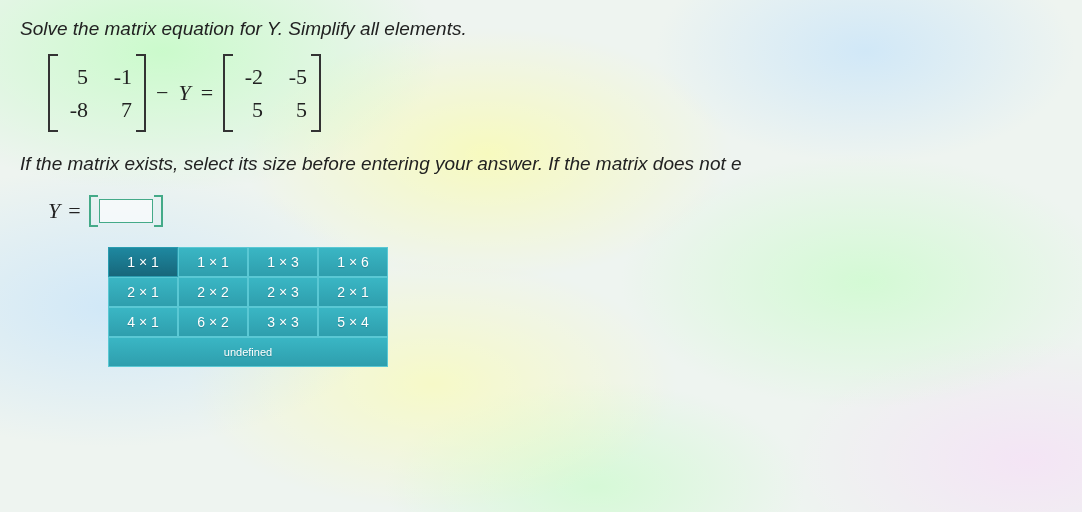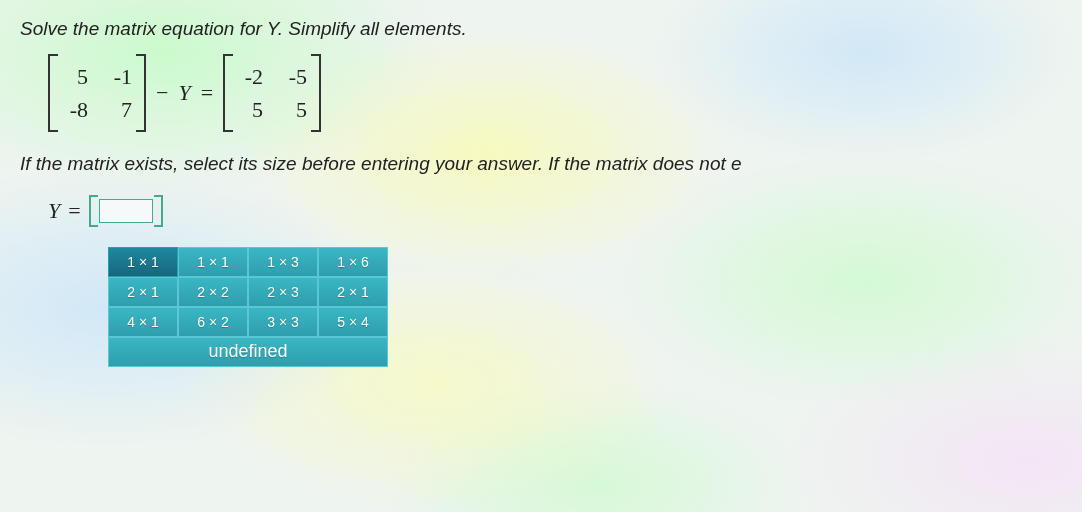--- a/index.html
+++ b/index.html
@@ -103,21 +103,21 @@
     text-shadow: 0 1px 1px rgba(0,0,0,0.2);
   }
   .size-btn.sel {
     background: linear-gradient(#1e88a0, #17677b);
     border-color: #2a9cb0;
   }
   .undef-btn {
     width: 280px; height: 30px;
     background: linear-gradient(#3ab6c4, #2e9ead);
     color: #fff;
-    font-size: 18px;
+    font-size: 11px;
     border: 1px solid #5ac8d4;
     display: flex; align-items: center; justify-content: center;
     cursor: pointer;
     text-shadow: 0 1px 1px rgba(0,0,0,0.2);
   }
 </style>
 </head>
 <body>
 
 

